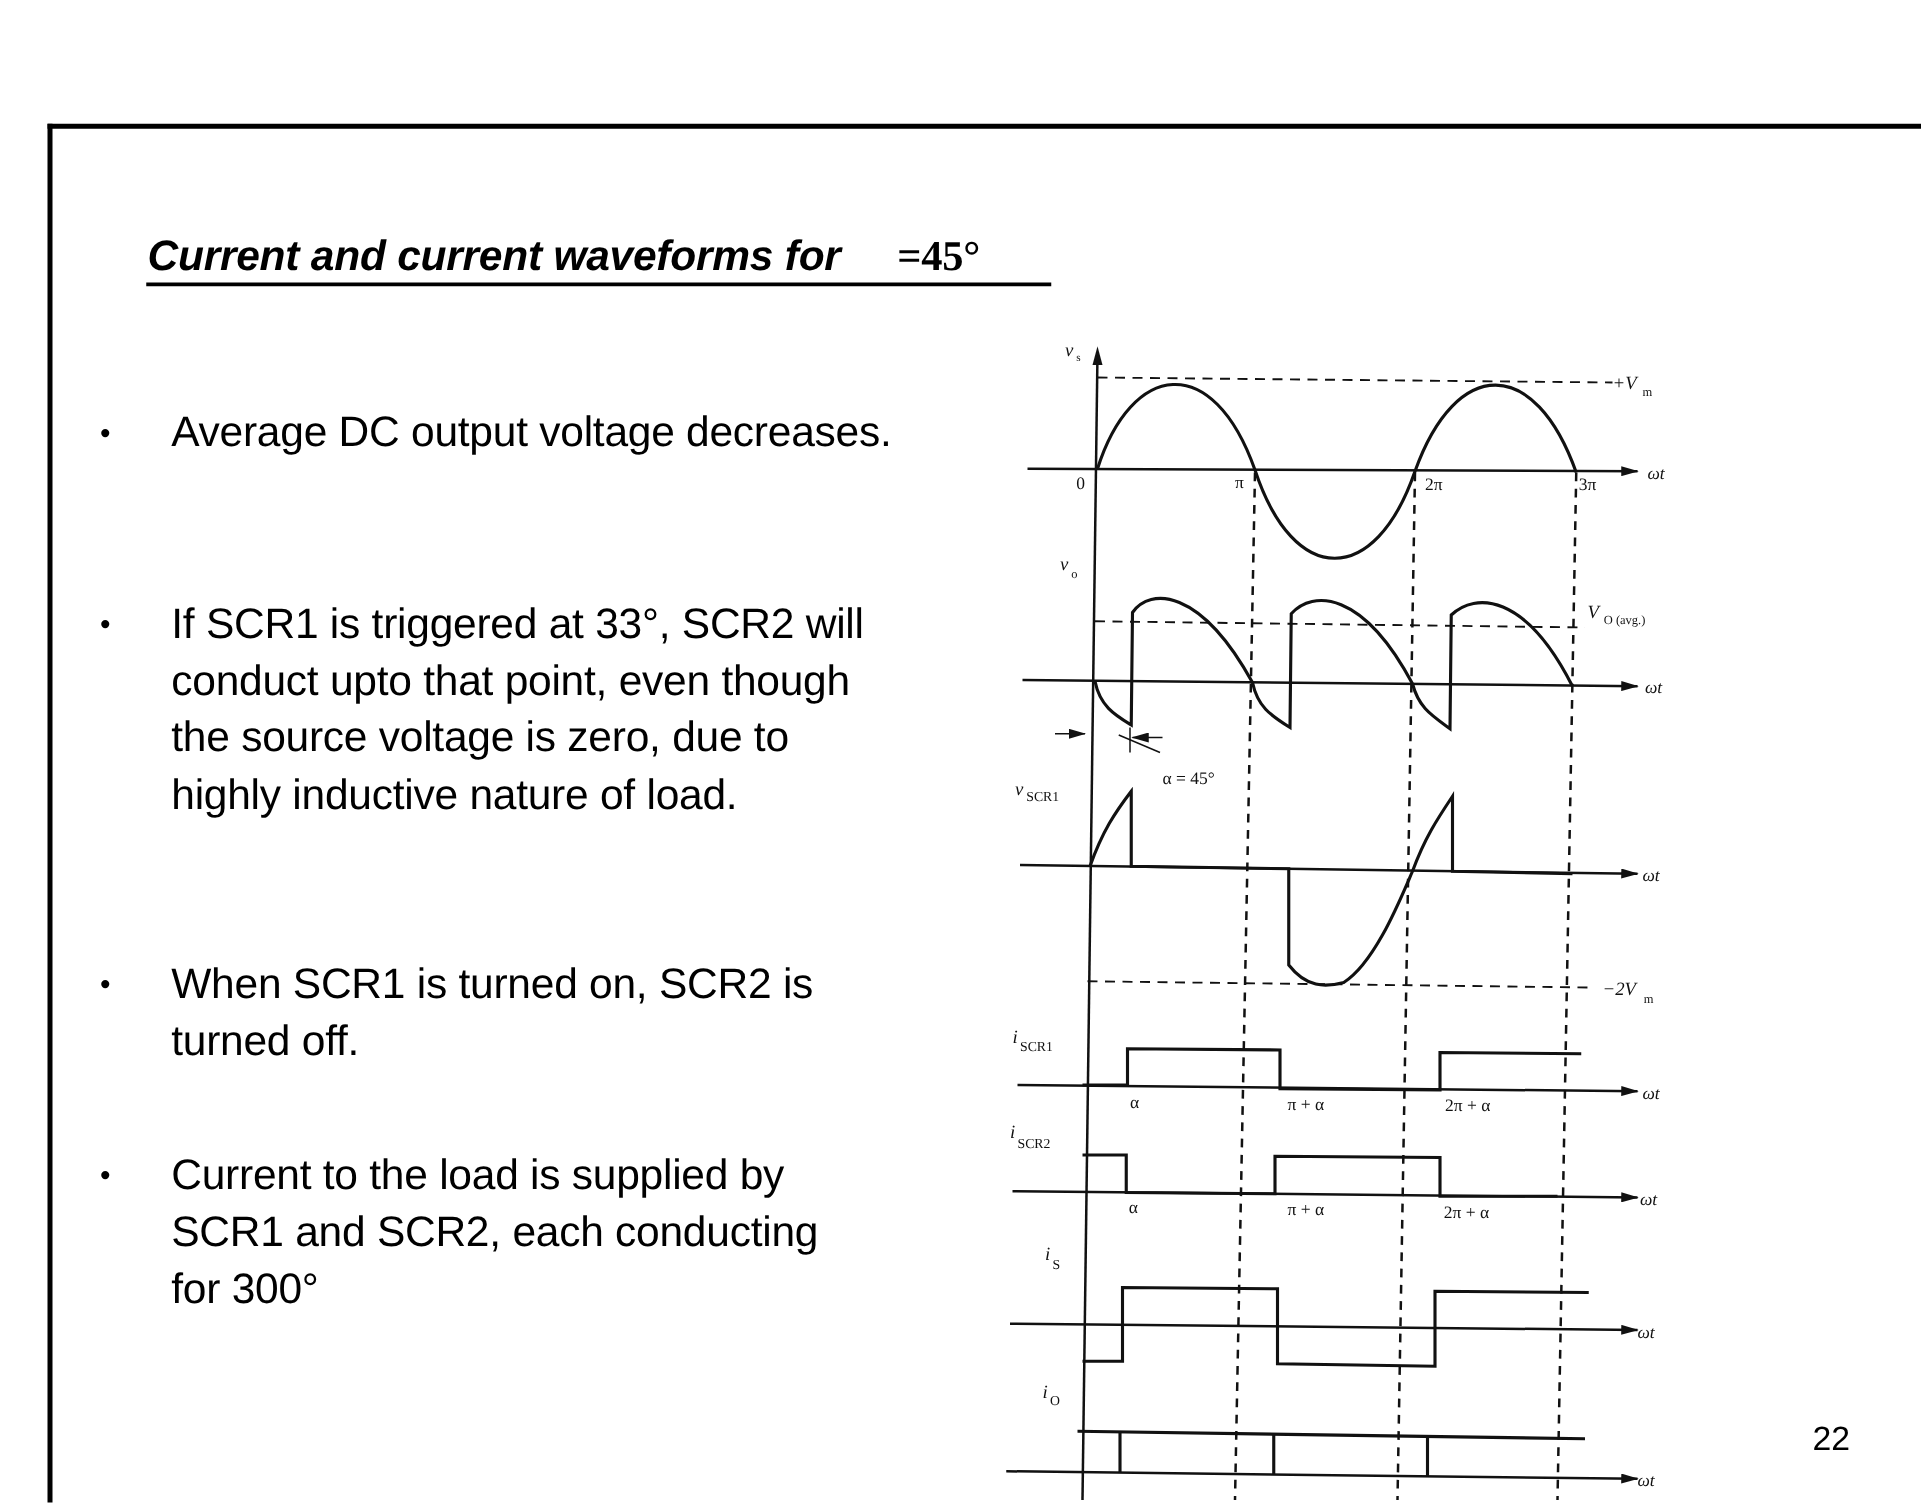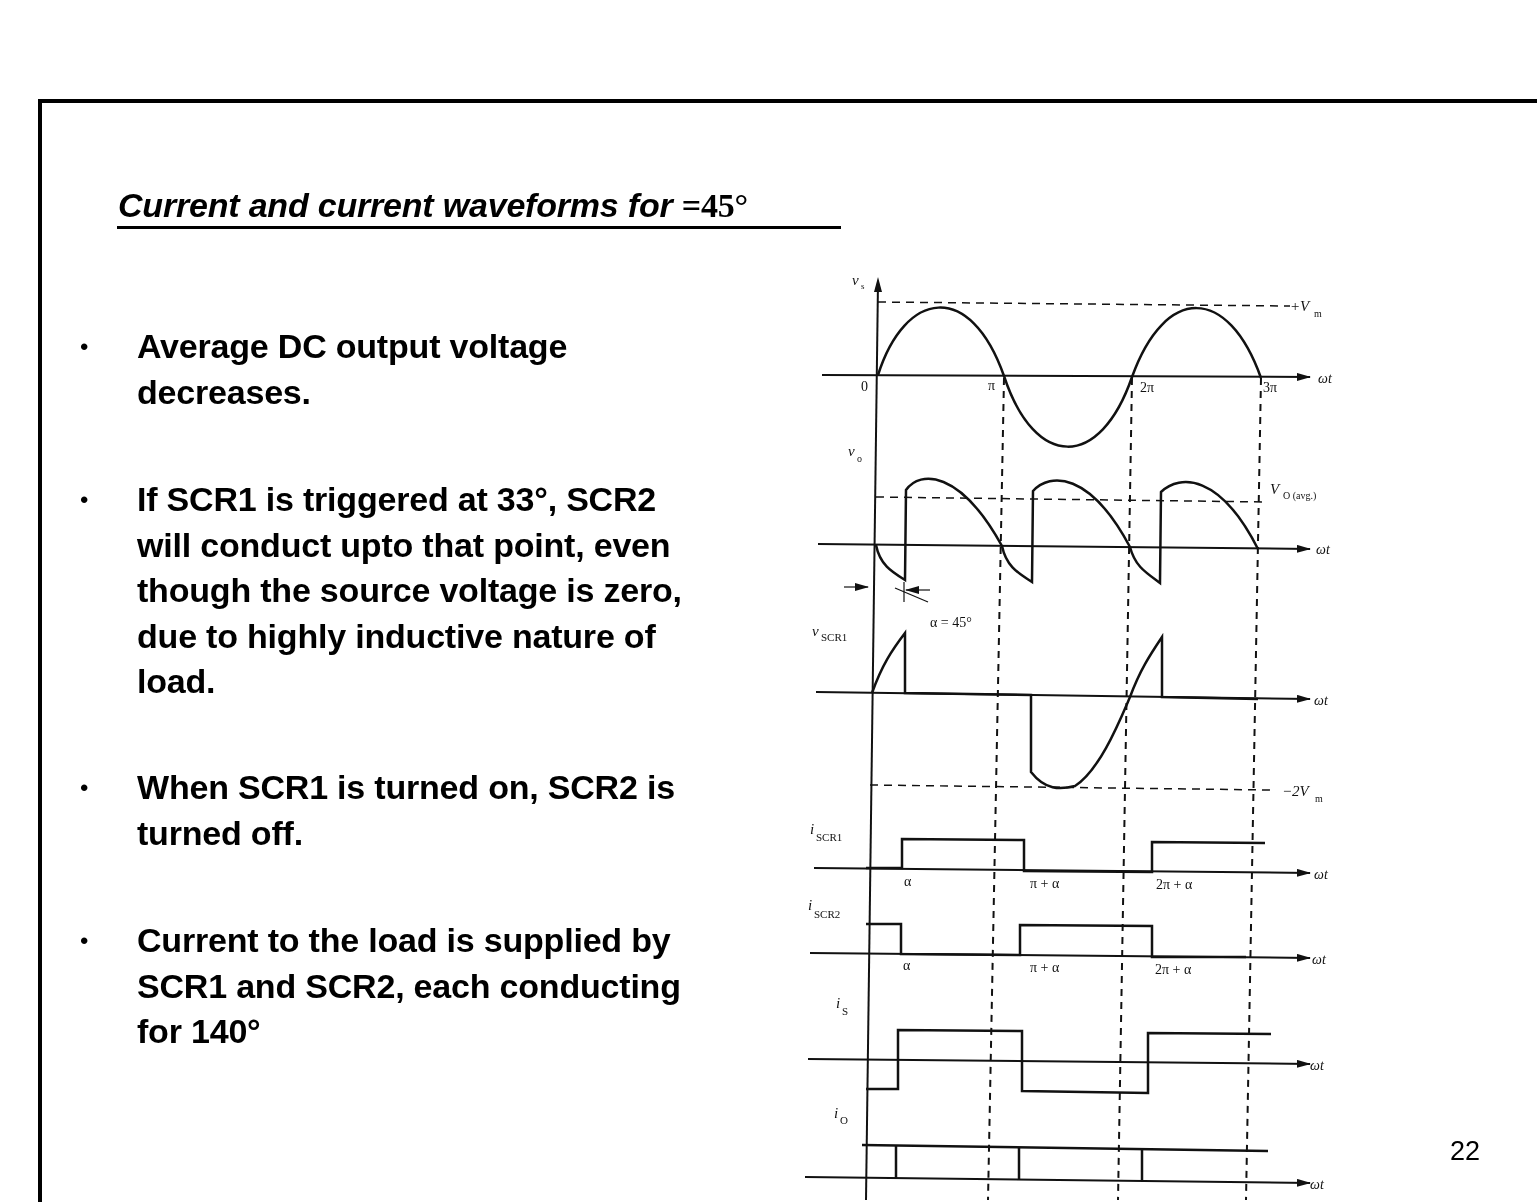--- a/index.html
+++ b/index.html
@@ -2,27 +2,27 @@
 <html><head>
 <meta charset="utf-8">
 <style>
   html, body { margin: 0; padding: 0; background: #ffffff; }
   body { width: 1537px; height: 1202px; position: relative; overflow: hidden;
          font-family: "Liberation Sans", sans-serif; color: #000; }
   .frame-top { position: absolute; left: 38px; top: 99px; width: 1499px; height: 4px; background: #000; }
   .frame-left { position: absolute; left: 38px; top: 99px; width: 4px; height: 1103px; background: #000; }
   .title { position: absolute; left: 118px; top: 186px; font-size: 34px; font-weight: bold;
            font-style: italic; white-space: nowrap; letter-spacing: -0.2px; }
-  .title .sym { font-family: "Liberation Serif", serif; font-style: normal; font-weight: bold; }
+  .title .sym { font-family: "Liberation Serif", serif; font-style: normal; font-weight: bold; margin-left: 36px; }
   .title-underline { position: absolute; left: 117px; top: 226px; width: 724px; height: 3px; background: #000; }
   .bullets { position: absolute; left: 80px; top: 324px; width: 640px; }
   .bullet { position: absolute; left: 0; width: 640px; }
   .bullet .dot { position: absolute; left: 0; top: 0; font-size: 24px; line-height: 45px; }
   .bullet .text { position: absolute; left: 57px; top: 0; width: 590px; font-size: 34px;
-                  font-weight: bold; line-height: 45.5px; letter-spacing: -0.2px; }
+                  font-weight: normal; line-height: 45.5px; letter-spacing: -0.2px; }
   .page-num { position: absolute; left: 1418px; top: 1136px; font-size: 27px; margin-left: 32px; }
   svg.diagram { position: absolute; left: 0; top: 0; }
   svg text { font-family: "Liberation Serif", serif; fill: #111; }
 </style>
 </head>
 <body>
 
 <div class="frame-top"></div>
 <div class="frame-left"></div>
 
@@ -37,21 +37,21 @@
   <div class="bullet" style="top:153px;">
     <span class="dot">•</span>
     <div class="text" style="width:560px;">If SCR1 is triggered at 33°, SCR2 will conduct upto that point, even though the source voltage is zero, due to highly inductive nature of load.</div>
   </div>
   <div class="bullet" style="top:441px;">
     <span class="dot">•</span>
     <div class="text">When SCR1 is turned on, SCR2 is turned off.</div>
   </div>
   <div class="bullet" style="top:594px;">
     <span class="dot">•</span>
-    <div class="text" style="width:560px;">Current to the load is supplied by SCR1 and SCR2, each conducting for 140°</div>
+    <div class="text" style="width:560px;">Current to the load is supplied by SCR1 and SCR2, each conducting for 300°</div>
   </div>
 </div>
 
 <div class="page-num">22</div>
 
 <svg class="diagram" width="1537" height="1202" viewBox="0 0 1537 1202">
   <defs>
     <marker id="arr" markerWidth="14" markerHeight="8" refX="13" refY="4" orient="auto" markerUnits="userSpaceOnUse">
       <path d="M0,0 L14,4 L0,8 Z" fill="#111"></path>
     </marker>

